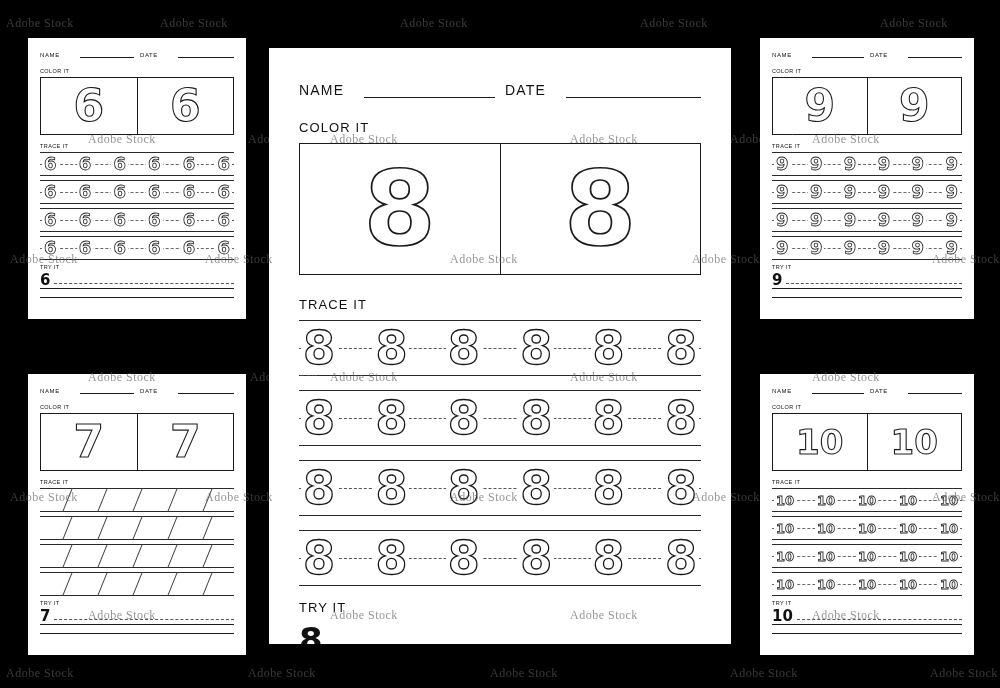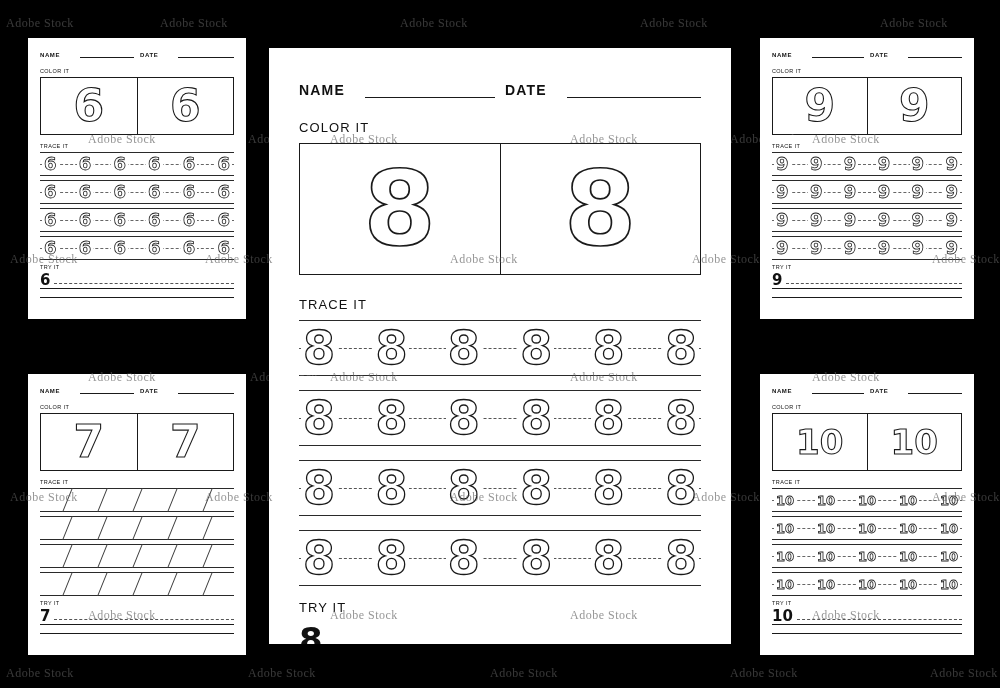--- a/index.html
+++ b/index.html
@@ -64,21 +64,21 @@
   .sheet-7  { left: 28px;  top: 374px; width: 218px; height: 281px; }
   .sheet-9  { left: 760px; top: 38px;  width: 214px; height: 281px; }
   .sheet-10 { left: 760px; top: 374px; width: 214px; height: 281px; }
 
   
   .hdr {
     display: flex;
     align-items: flex-end;
     gap: 10px;
   }
-  .hdr .fld { display: flex; align-items: flex-end; flex: 1; gap: 20px; font-weight: bold; }
+  .hdr .fld { display: flex; align-items: flex-end; flex: 1; gap: 20px; }
   .hdr .lbl {
     color: #111;
     white-space: nowrap;
   }
   .hdr .line {
     flex: 1;
     border-bottom: 1px solid #1a1a1a;
     height: 1px;
   }
   .sheet-main .hdr .lbl { font-size: 14px; letter-spacing: 1.2px; }

